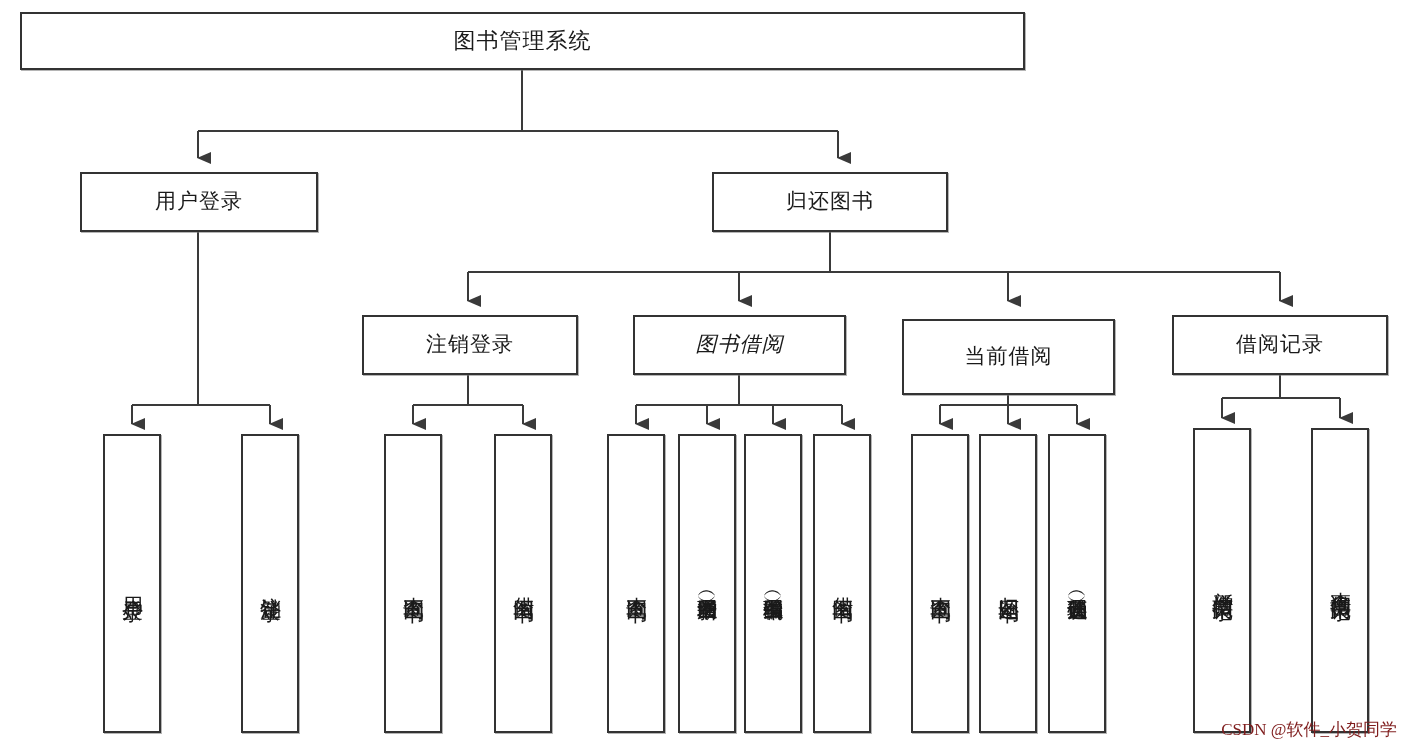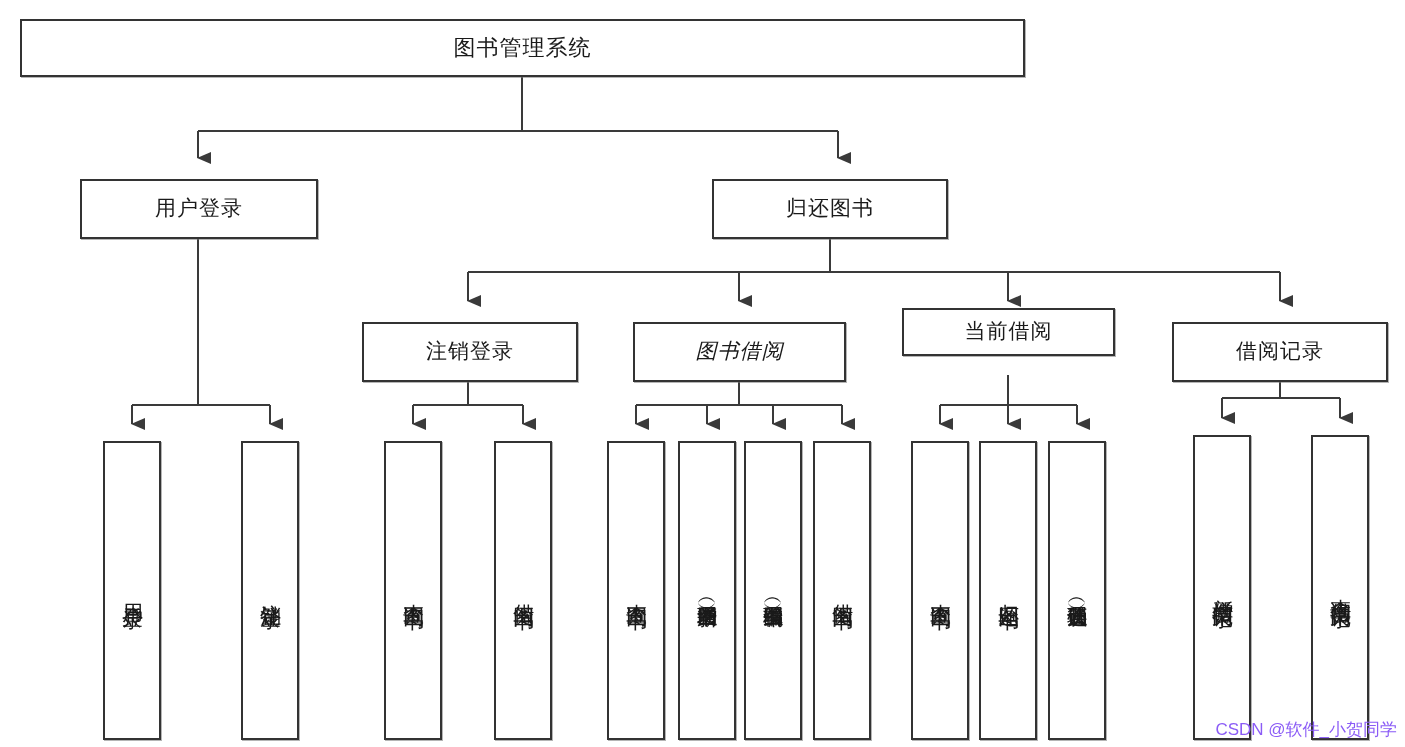--- a/index.html
+++ b/index.html
@@ -30,21 +30,20 @@
     position: absolute;
     box-sizing: border-box;
     background: #ffffff;
     border: 2px solid #333333;
     box-shadow: 1px 1px 0 0 rgba(120,120,120,0.55);
     display: flex;
     align-items: center;
     justify-content: center;
     color: #1a1a1a;
     z-index: 2;
-    margin-top: 7px;
   }
   .node-h {
     font-size: 21px;
     letter-spacing: 1px;
     line-height: 1.1;
     white-space: nowrap;
   }
   .node.root .node-h { font-size: 22px; }
   .node.leaf {
     align-items: center;
@@ -64,24 +63,24 @@
   .node-v.tight {
     font-size: 20px;
     line-height: 1.18;
     letter-spacing: 0px;
   }
   .watermark {
     position: absolute;
     right: 8px;
     bottom: 6px;
     font-size: 17px;
-    color: #8b5cf6;
+    color: #7f1d1d;
     white-space: nowrap;
     z-index: 5;
-    font-family: Liberation Sans, sans-serif;
+    font-family: Liberation Serif, serif;
   }
 </style>
 </head>
 <body>
 
 <div id="canvas">
 
   <svg id="wires" viewBox="0 0 1405 747" width="1405" height="747" xmlns="http://www.w3.org/2000/svg">
     <defs>
       <marker id="arrow" viewBox="0 0 12 14" refX="6" refY="13" markerWidth="12" markerHeight="14" orient="auto-start-reverse" markerUnits="userSpaceOnUse">
@@ -143,21 +142,21 @@
   <div class="node" style="left:712px; top:172px; width:236px; height:60px;">
     <span class="node-h">归还图书</span>
   </div>
 
   <div class="node" style="left:362px; top:315px; width:216px; height:60px;">
     <span class="node-h">注销登录</span>
   </div>
   <div class="node" style="left:633px; top:315px; width:213px; height:60px;font-style:italic;">
     <span class="node-h">图书借阅</span>
   </div>
-  <div class="node" style="left:902px; top:301px; width:213px; height:48px;">
+  <div class="node" style="left:902px; top:319px; width:213px; height:76px;">
     <span class="node-h">当前借阅</span>
   </div>
   <div class="node" style="left:1172px; top:315px; width:216px; height:60px;text-align:center;">
     <span class="node-h">借阅记录</span>
   </div>
 
   <div class="node leaf" style="left:103px; top:434px; width:58px; height:299px;">
     <span class="node-v">用户登录</span>
   </div>
   <div class="node leaf" style="left:241px; top:434px; width:58px; height:299px;">

